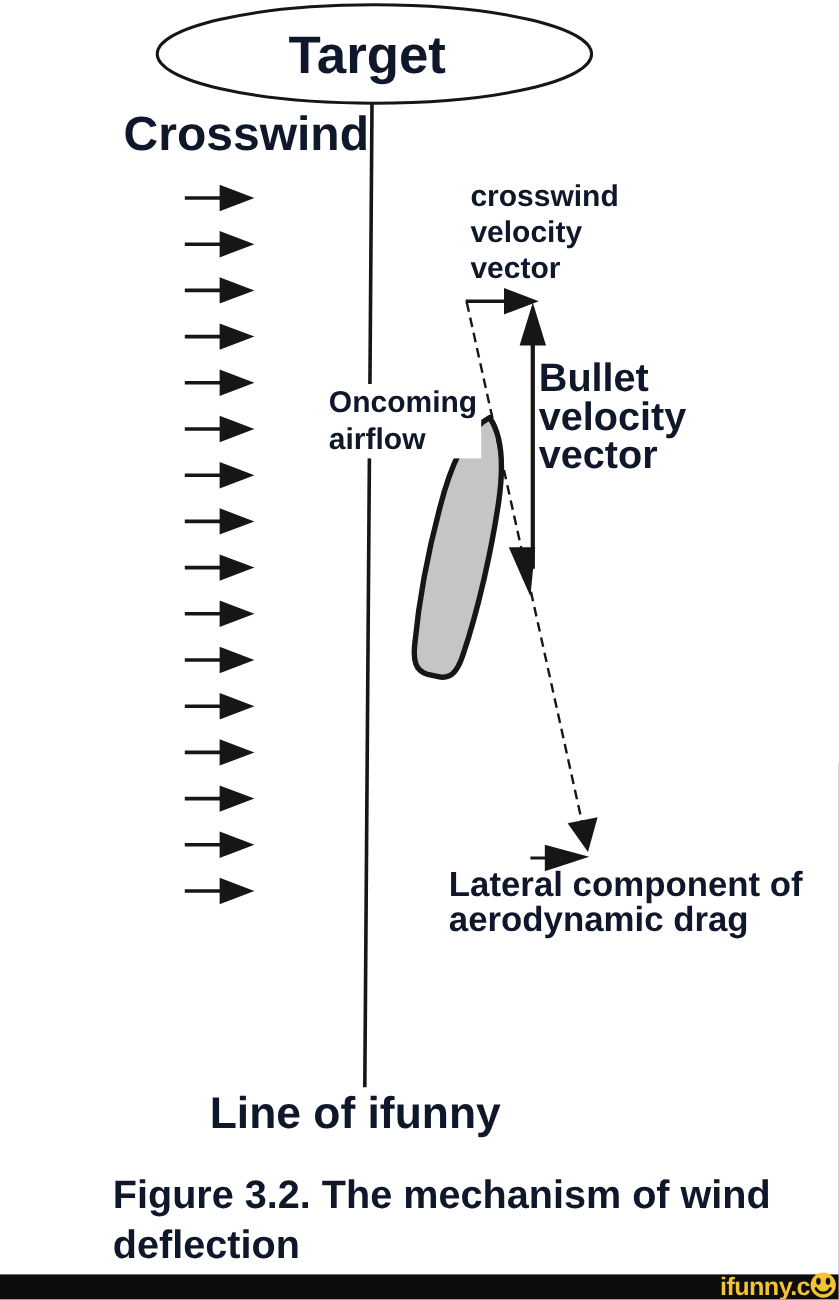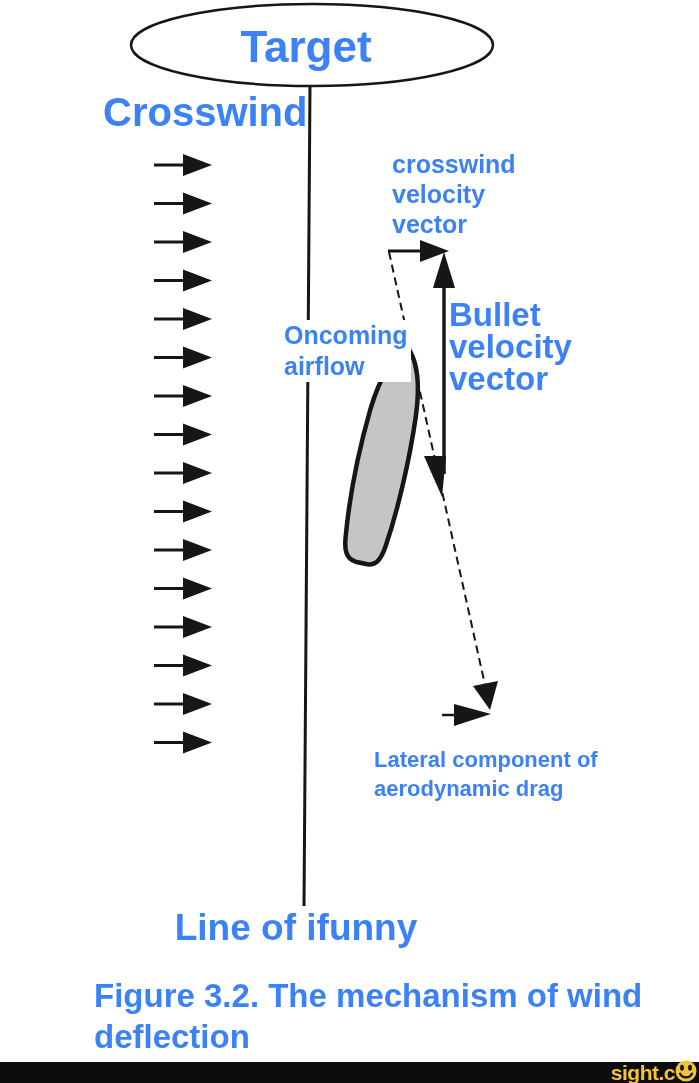--- a/index.html
+++ b/index.html
@@ -8,31 +8,31 @@
     width:699px;height:1083px;
     background:#ffffff;
     overflow:hidden;
     font-family:"Liberation Sans","DejaVu Sans",sans-serif;
     color:#161616;
   }
   #diagram-svg{position:absolute;left:0;top:0;}
   .lbl{
     position:absolute;
     font-weight:700;
-    color:#3b82f6;
+    color:#0f172a;
     white-space:pre-line;
     line-height:1.2;
   }
   .lbl-target{left:306px;top:21px;font-size:44px;transform:translateX(-50%);}
   .lbl-crosswind{left:103px;top:92px;font-size:40px;line-height:1.0;}
   .lbl-cwvector{left:392px;top:149px;font-size:25px;line-height:30px;}
-  .lbl-oncoming{left:282px;top:320px;font-size:25px;line-height:31px;background:#ffffff;padding:0 3px 0 2px;}
+  .lbl-oncoming{left:272px;top:320px;font-size:25px;line-height:31px;background:#ffffff;padding:0 3px 0 2px;}
   .lbl-bulletvec{left:449px;top:299px;font-size:33px;line-height:32px;}
   .lbl-aerodrag{left:476px;top:573px;font-size:25px;line-height:30px;}
-  .lbl-lateral{left:374px;top:745px;font-size:22px;line-height:29px;}
+  .lbl-lateral{left:374px;top:724px;font-size:29px;line-height:29px;}
   .lbl-los{left:296px;top:906px;font-size:37px;transform:translateX(-50%);white-space:nowrap;}
   .lbl-caption{left:94px;top:975px;font-size:33px;line-height:41px;width:575px;font-weight:700;}
   #watermark-bar{
     position:absolute;left:0;top:1062px;width:699px;height:21px;
     display:flex;align-items:center;justify-content:flex-end;
   }
   #watermark-logo{
     display:flex;align-items:center;
     padding-right:1px;
   }
@@ -120,21 +120,21 @@
   <div class="lbl lbl-bulletvec">Bullet
 velocity
 vector</div>
   <div class="lbl lbl-lateral">Lateral component of
 aerodynamic drag</div>
   <div class="lbl lbl-los">Line of ifunny</div>
   <div class="lbl lbl-caption">Figure 3.2. The mechanism of wind deflection</div>
 
   <div id="watermark-bar" style="background: rgb(13, 13, 13);">
     <div id="watermark-logo">
-      <span id="watermark-text" style="color: rgb(242, 195, 52);">sight.c</span>
+      <span id="watermark-text" style="color: rgb(242, 195, 52);">ifunny.c</span>
       <svg id="smiley" width="24" height="24" viewBox="-12 -12 24 24">
         <circle cx="0" cy="0" r="10.5" fill="#f2c334"></circle>
         <ellipse cx="-4" cy="-3.2" rx="1.9" ry="3" fill="#111111"></ellipse>
         <ellipse cx="4" cy="-3.2" rx="1.9" ry="3" fill="#111111"></ellipse>
         <path d="M -6 2.8 A 6.8 6.8 0 0 0 6 2.8" fill="none" stroke="#111111" stroke-width="2.3" stroke-linecap="round"></path>
       </svg>
     </div>
   </div>
 
 </div>

